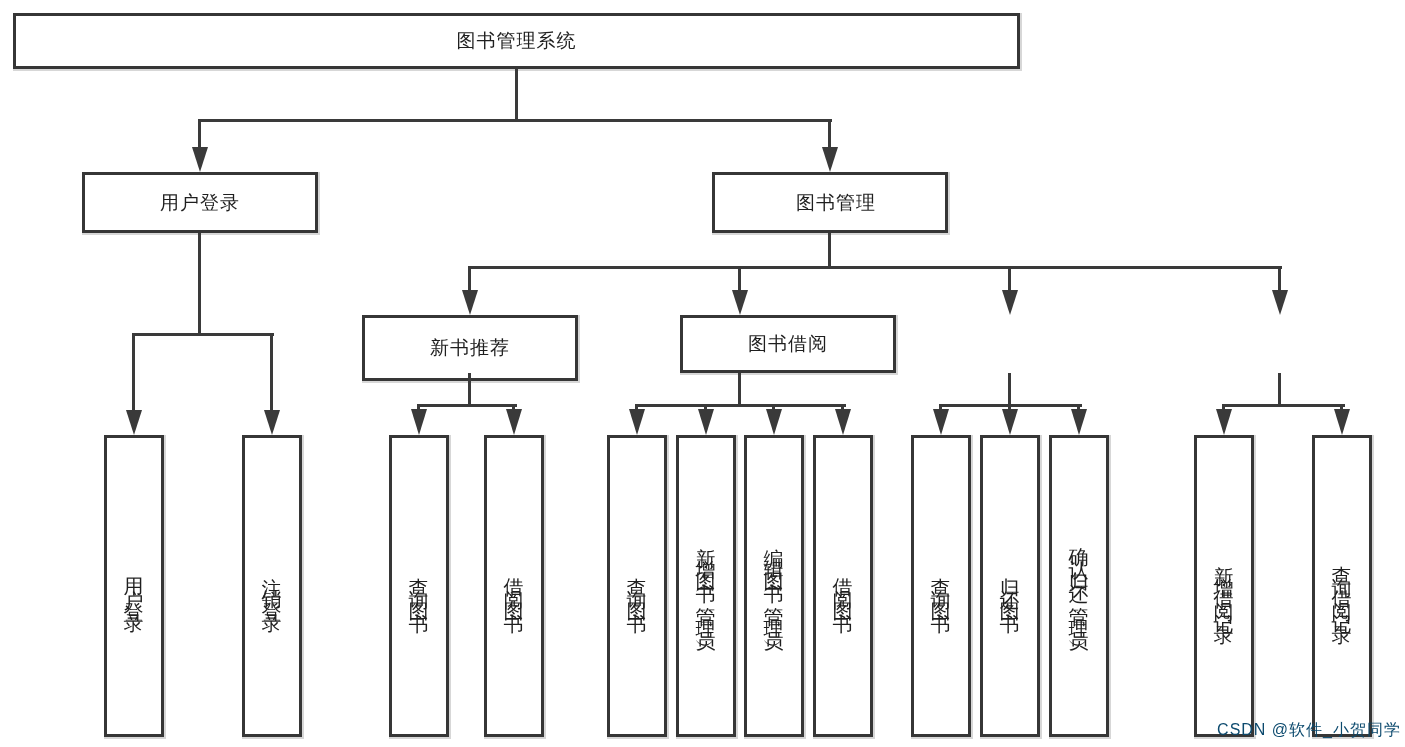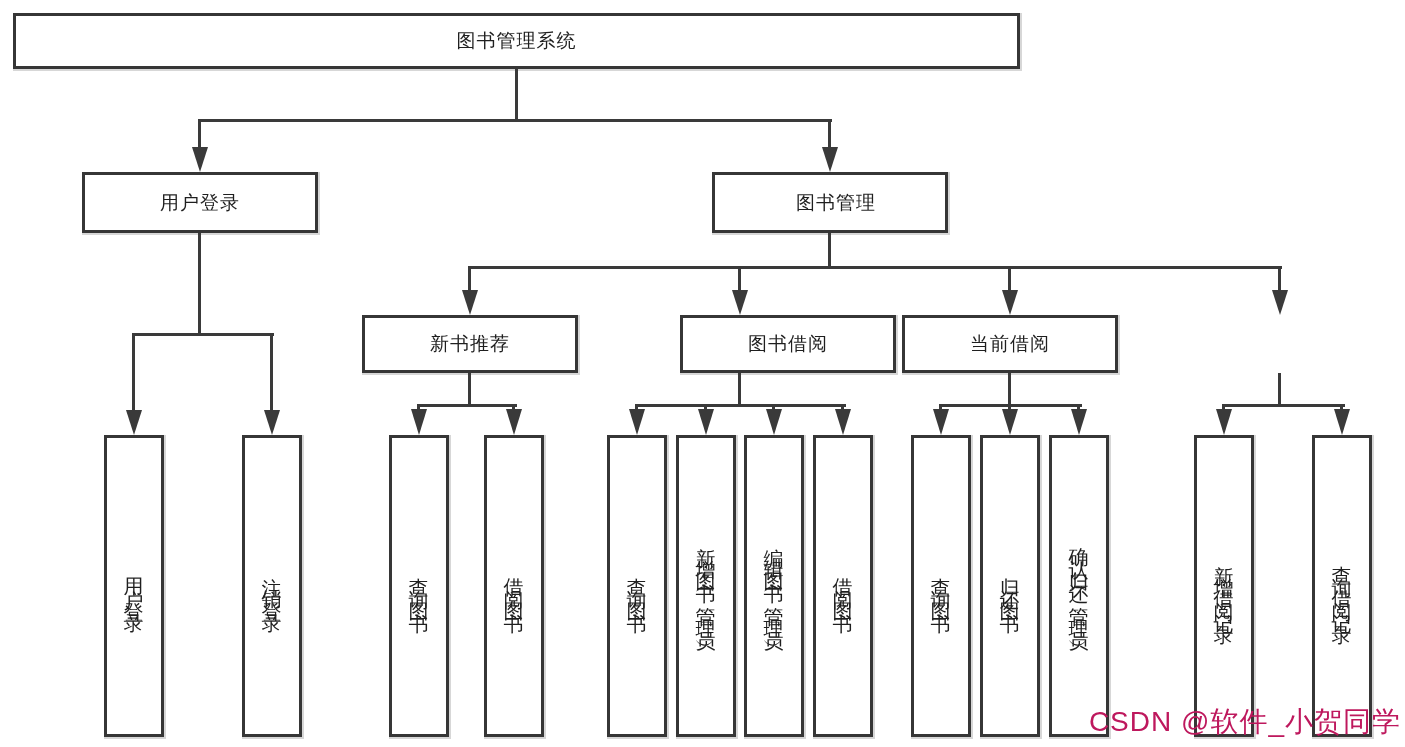--- a/index.html
+++ b/index.html
@@ -22,48 +22,45 @@
   }
   .vline{position:absolute;width:3px;background:#3a3a3a;}
   .hline{position:absolute;height:3px;background:#3a3a3a;}
   .arrow{
     position:absolute;width:0;height:0;
     border-left:8px solid transparent;border-right:8px solid transparent;
     border-top:25px solid #3a3a3a;
   }
   .arrow.sm{border-top-width:26px;}
   .watermark{
-    position:absolute;right:4px;bottom:6px;font-size:28px;color:#be185d;
+    position:absolute;right:4px;bottom:6px;font-size:16px;color:#0c4a6e;
     letter-spacing:1px;z-index:10;
   }
 </style>
 </head>
 <body>
 
 <div id="diagram">
 
   <div class="hbox" style="left:13px;top:13px;width:1007px;height:56px;">
     <span>图书管理系统</span>
   </div>
 
   <div class="hbox" style="left:82px;top:172px;width:236px;height:61px;">
     <span>用户登录</span>
   </div>
   <div class="hbox" style="left:712px;top:172px;width:236px;height:61px;padding-left:12px;">
     <span>图书管理</span>
   </div>
 
-  <div class="hbox" style="left:362px;top:315px;width:216px;height:58px;">
+  <div class="hbox" style="left:362px;top:315px;width:216px;height:66px;">
     <span>新书推荐</span>
   </div>
   <div class="hbox" style="left:632px;top:315px;width:216px;height:58px;margin-left:48px;">
     <span>图书借阅</span>
-  </div>
-  <div class="hbox" style="left:902px;top:315px;width:216px;height:58px;">
-    <span>当前借阅</span>
   </div>
 
   <div class="vbox" style="left:104px;top:435px;">
     <span>用户登录</span>
   </div>
   <div class="vbox" style="left:242px;top:435px;">
     <span>注销登录</span>
   </div>
 
   <div class="vbox" style="left:389px;top:435px;">

